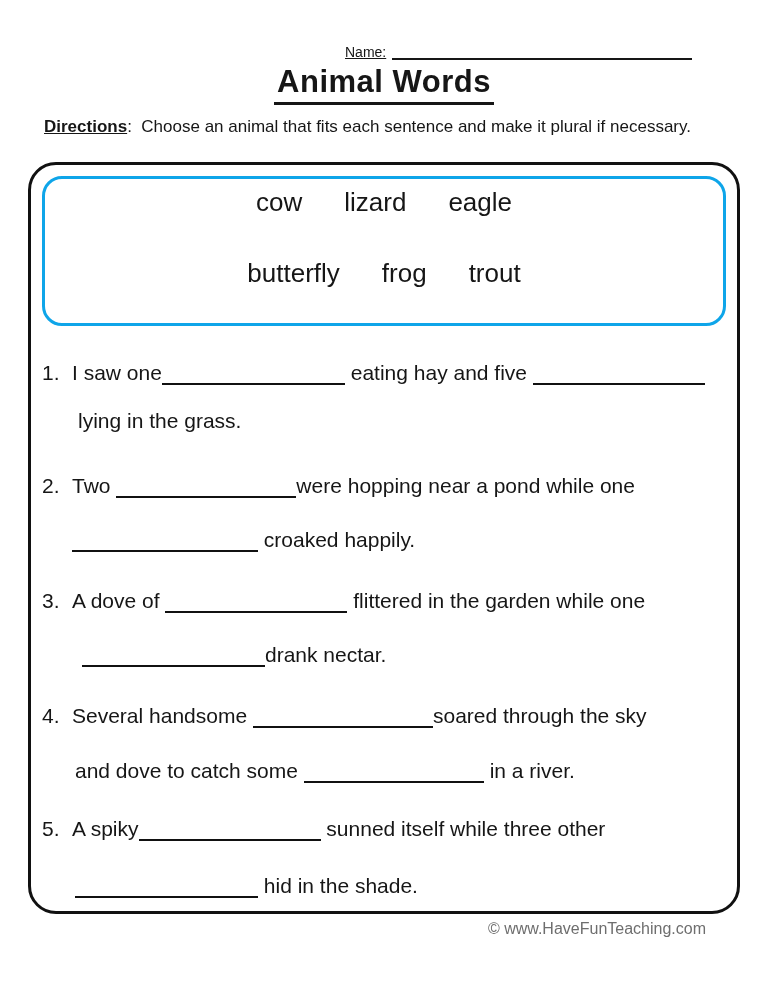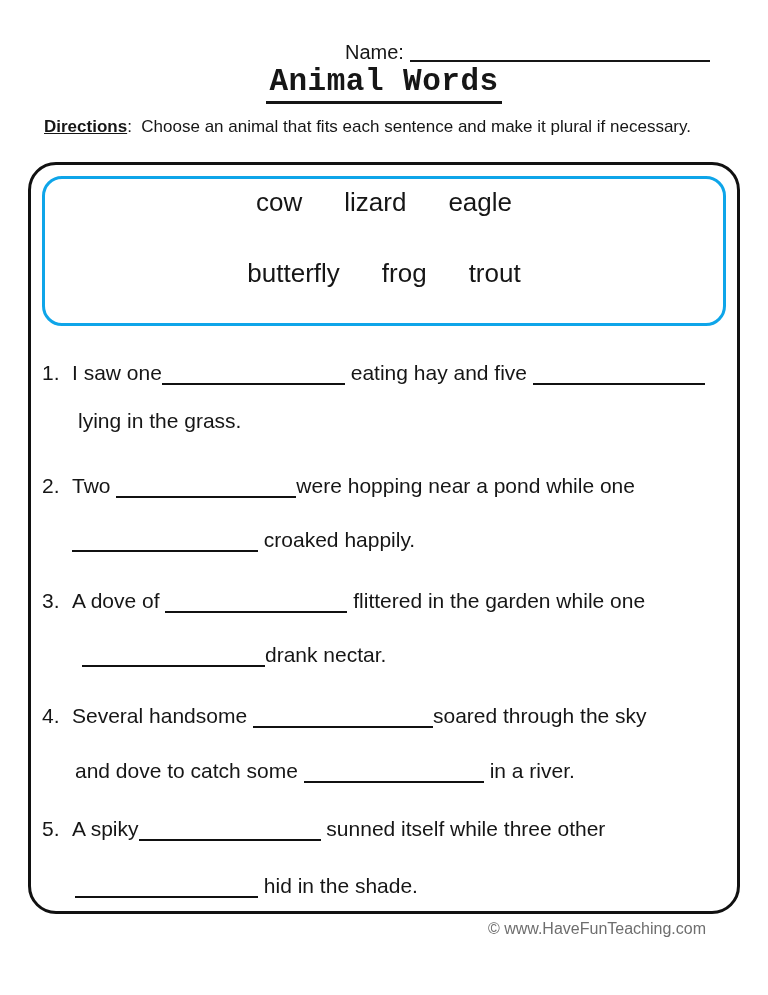--- a/index.html
+++ b/index.html
@@ -1,25 +1,25 @@
 <!DOCTYPE html>
 <html><head>
 <meta charset="utf-8">
 <style>
   html,body{margin:0;padding:0;background:#ffffff;}
   .page{
     position:relative;width:768px;height:995px;background:#ffffff;
     font-family:"Liberation Sans",sans-serif;color:#161616;overflow:hidden;
   }
   
-  .name-row{position:absolute;top:41px;left:345px;font-size:20px;white-space:pre;}
+  .name-row{position:absolute;top:41px;left:345px;font-size:14px;white-space:pre;text-decoration:underline;}
   .name-line{display:inline-block;width:300px;height:17px;border-bottom:2px solid #161616;vertical-align:-3px;margin-left:6px;}
   .title-wrap{position:absolute;top:64px;left:0;width:768px;text-align:center;}
   .title{display:inline-block;font-size:31px;font-weight:bold;letter-spacing:0.5px;
-         border-bottom:3px solid #161616;padding:0 3px 2px;font-family:Liberation Mono, monospace;}
+         border-bottom:3px solid #161616;padding:0 3px 2px;}
   .directions{position:absolute;top:117px;left:44px;font-size:17px;white-space:pre;}
   .dir-label{font-weight:bold;text-decoration:underline;}
   
   .outer-box{position:absolute;left:28px;top:162px;width:706px;height:746px;
              border:3px solid #111111;border-radius:28px;background:#ffffff;}
   .word-bank{position:absolute;left:42px;top:176px;width:678px;height:136px;
              border:3px solid #0ea5e9;border-radius:20px;
              display:flex;flex-direction:column;align-items:center;
              padding-top:8px;box-sizing:content-box;}
   .wb-row{display:flex;gap:42px;height:30px;align-items:center;font-size:26px;}

